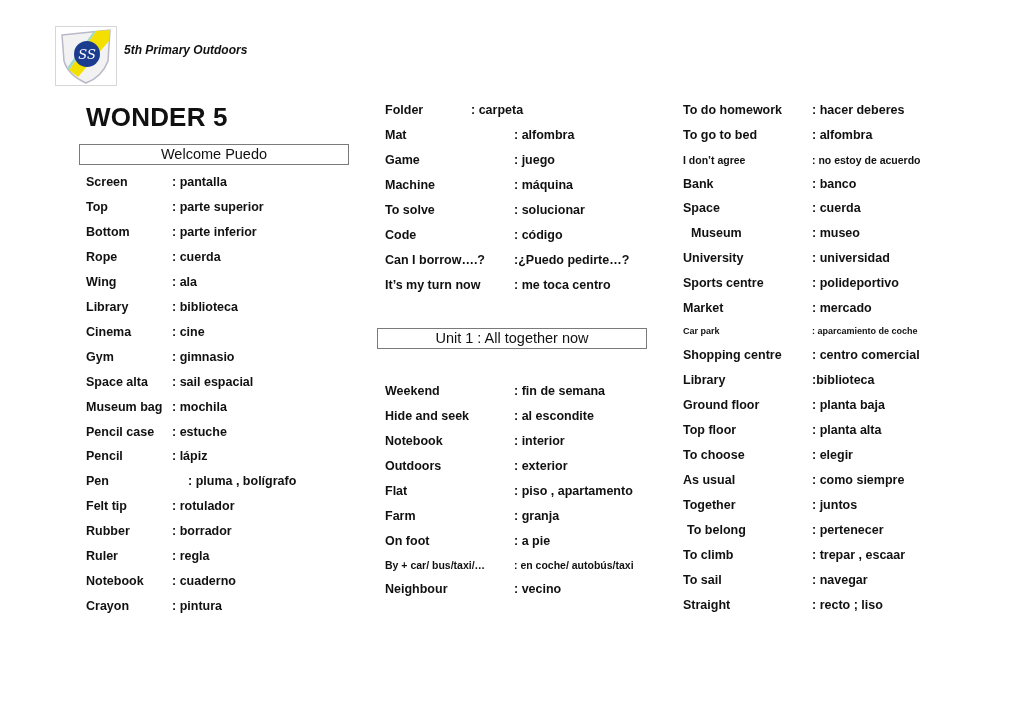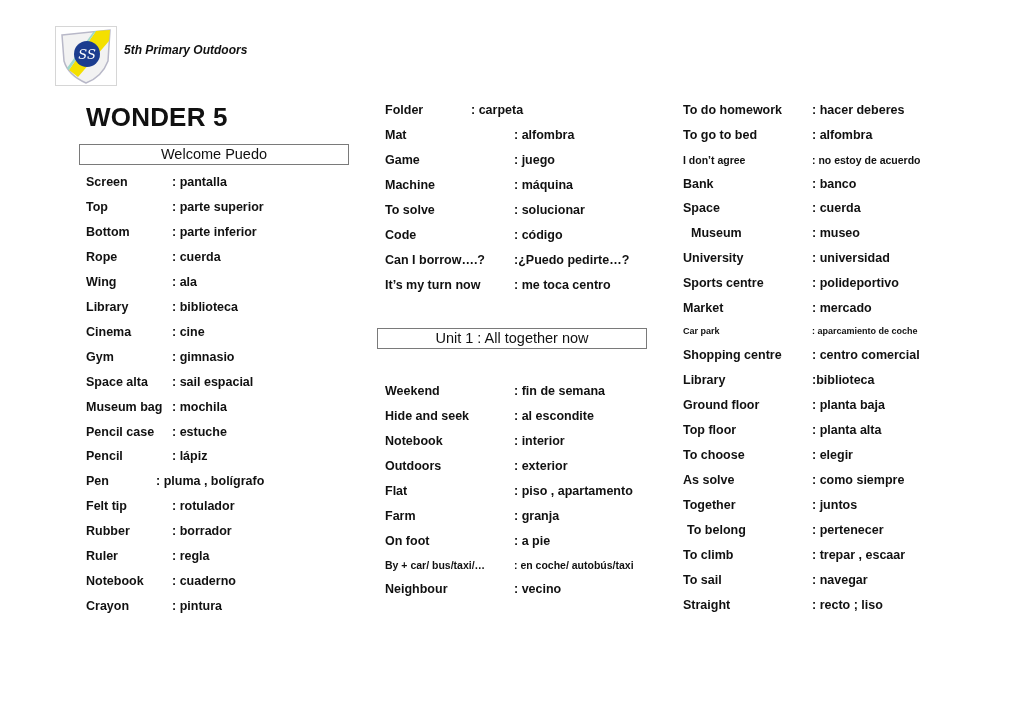--- a/index.html
+++ b/index.html
@@ -82,21 +82,21 @@
   <div class="row" style="left:86px; top:425px;">
       <span class="en" style="left:0">Pencil case</span>
       <span class="es" style="left:86px">: estuche</span>
     </div>
   <div class="row" style="left:86px; top:449px;">
       <span class="en" style="left:0">Pencil</span>
       <span class="es" style="left:86px">: lápiz</span>
     </div>
   <div class="row" style="left:86px; top:474px;">
       <span class="en" style="left:0">Pen</span>
-      <span class="es" style="left:70px">: pluma , bolígrafo</span>
+      <span class="es" style="left:102px">: pluma , bolígrafo</span>
     </div>
   <div class="row" style="left:86px; top:499px;">
       <span class="en" style="left:0">Felt tip</span>
       <span class="es" style="left:86px">: rotulador</span>
     </div>
   <div class="row" style="left:86px; top:524px;">
       <span class="en" style="left:0">Rubber</span>
       <span class="es" style="left:86px">: borrador</span>
     </div>
   <div class="row" style="left:86px; top:549px;">
@@ -242,21 +242,21 @@
     </div>
   <div class="row" style="left:683px; top:423px;">
       <span class="en" style="left:0">Top floor</span>
       <span class="es" style="left:129px">: planta alta</span>
     </div>
   <div class="row" style="left:683px; top:448px;">
       <span class="en" style="left:0">To choose</span>
       <span class="es" style="left:129px">: elegir</span>
     </div>
   <div class="row" style="left:683px; top:473px;">
-      <span class="en" style="left:0">As solve</span>
+      <span class="en" style="left:0">As usual</span>
       <span class="es" style="left:129px">: como siempre</span>
     </div>
   <div class="row" style="left:683px; top:498px;">
       <span class="en" style="left:0">Together</span>
       <span class="es" style="left:129px">: juntos</span>
     </div>
   <div class="row" style="left:683px; top:523px;">
       <span class="en" style="left:4px">To belong</span>
       <span class="es" style="left:129px">: pertenecer</span>
     </div>

